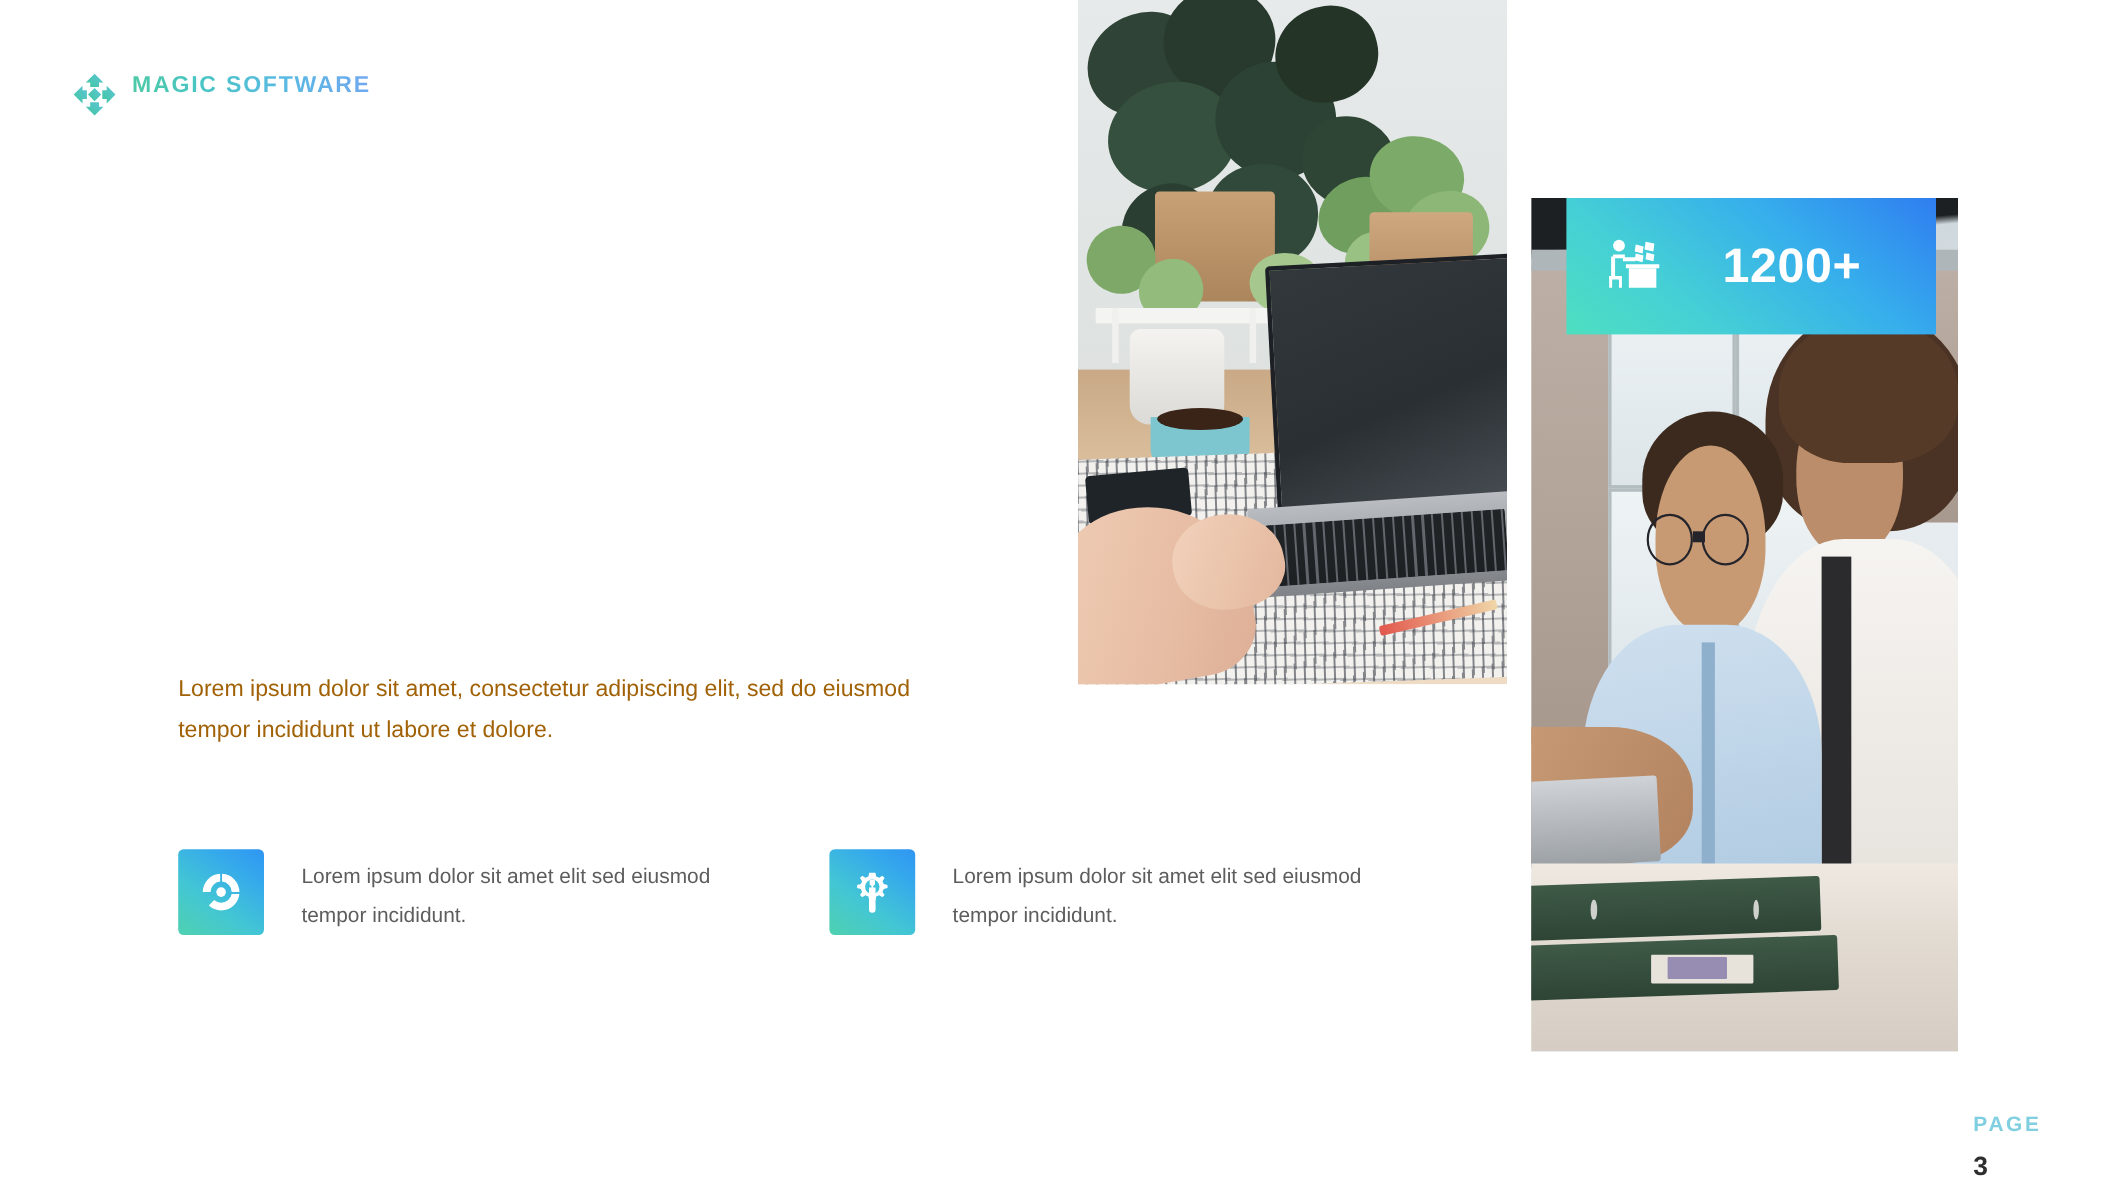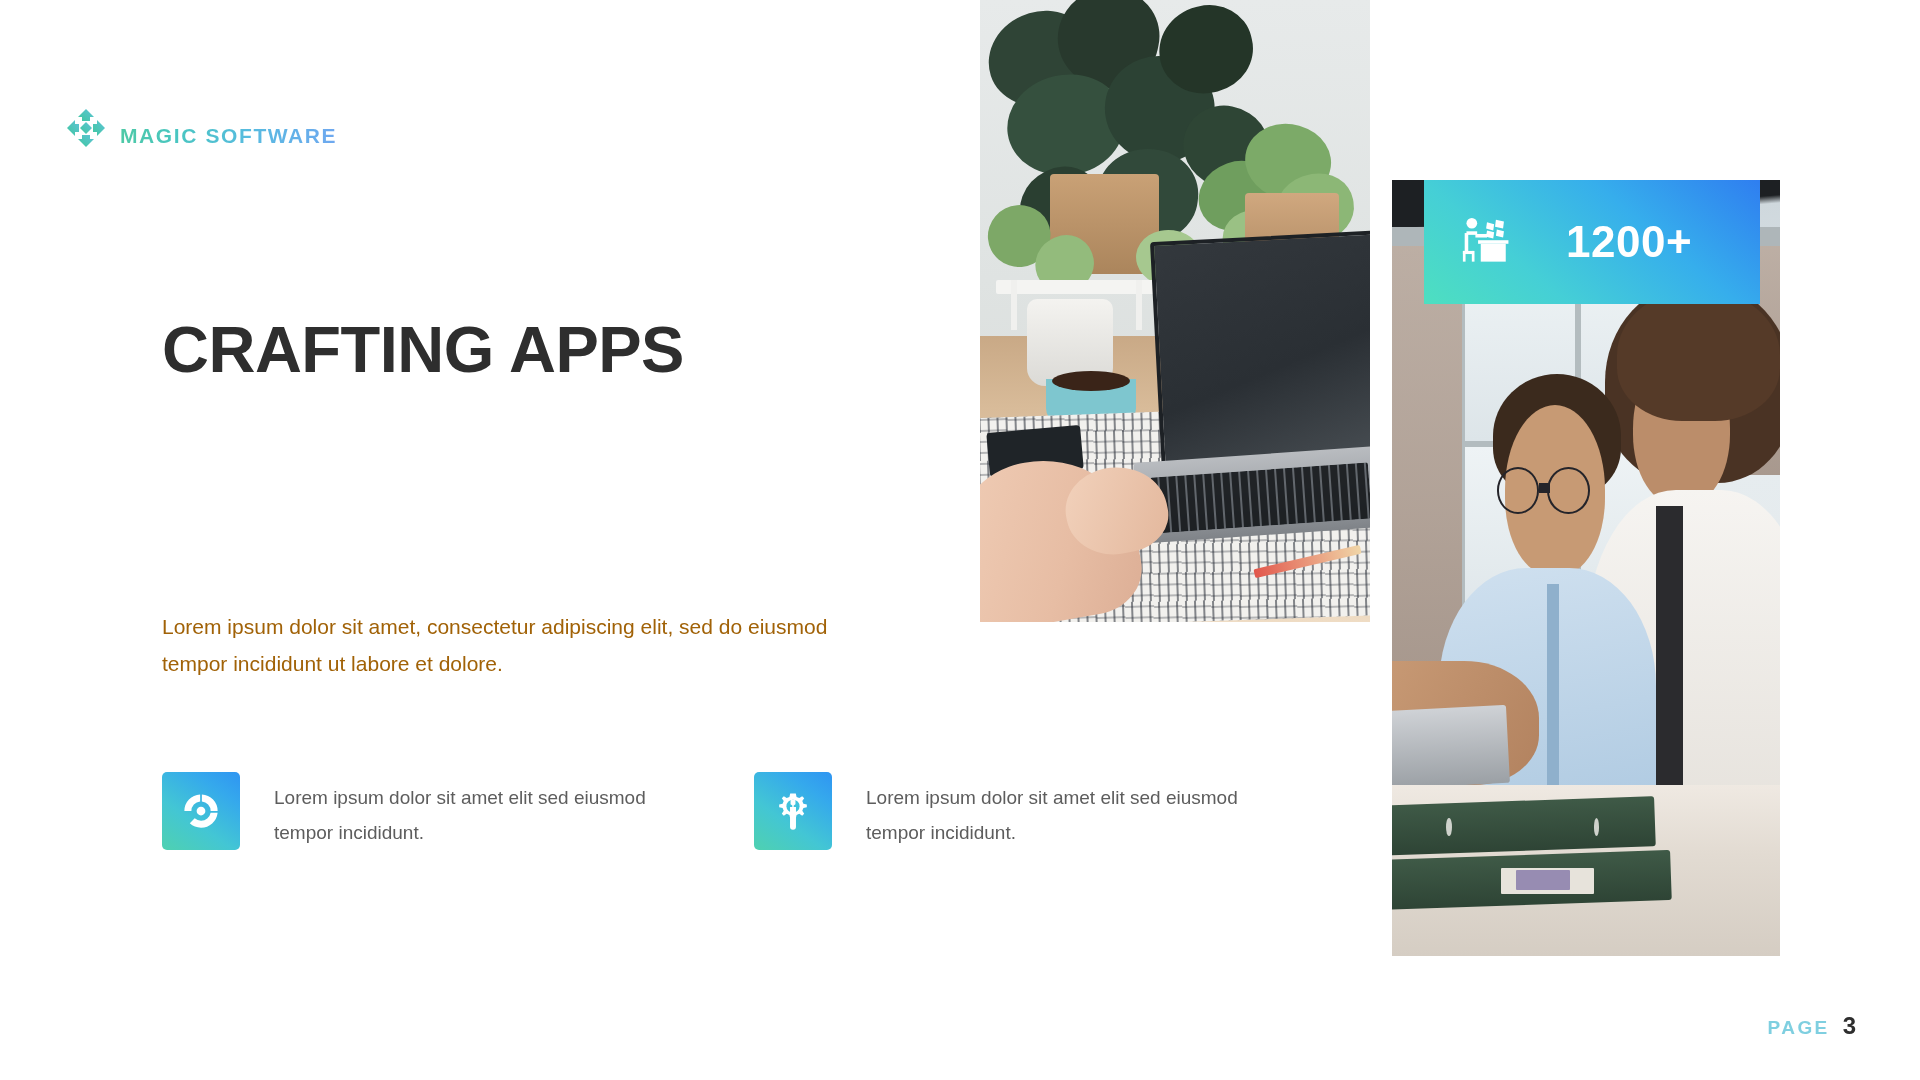--- a/index.html
+++ b/index.html
@@ -7,21 +7,21 @@
   body {
     background:#ffffff;
     font-family:"Liberation Sans", sans-serif;
     overflow:hidden;
     position:relative;
   }
 
   
   .logo-block{
     position:absolute; left:66px; top:66px;
-    display:flex; align-items:flex-end; gap:14px;margin-top:42px;
+    display:flex; align-items:flex-start; gap:14px;
   }
   .logo-mark{ width:40px; height:40px; display:block; }
   .logo-text{
     font-size:21px; font-weight:bold; letter-spacing:1.6px;
     background:linear-gradient(90deg,#4ec9a6 0%,#49c6c0 25%,#57bbe0 60%,#6fa8f0 100%);
     -webkit-background-clip:text; background-clip:text;
     -webkit-text-fill-color:transparent; color:#5bbcd8;
     white-space:nowrap;
   }
 
@@ -172,21 +172,21 @@
     display:flex; align-items:center; padding-left:36px; gap:52px;
   }
   .stat-icon{ width:54px; height:50px; display:block; flex:0 0 auto; }
   .stat-value{
     font-size:44px; font-weight:bold; color:#ffffff; letter-spacing:0.5px;
   }
 
   
   .footer{
     position:absolute; right:64px; top:1012px;
-    display:flex; align-items:baseline; gap:13px;
+    display:flex; align-items:baseline; gap:13px;flex-direction:column;
   }
   .footer-label{
     font-size:19px; font-weight:bold; letter-spacing:2.4px; color:#7fcfe0;
   }
   .footer-number{
     font-size:24px; font-weight:bold; color:#2e2e2e;
   }
 </style>
 </head>
 <body>
@@ -204,21 +204,20 @@
       <path d="M39 20 L31 28 L31 24 L27 24 L27 16 L31 16 L31 12 Z"></path>
       <path d="M20 39 L12 31 L16 31 L16 27 L24 27 L24 31 L28 31 Z"></path>
       <path d="M1 20 L9 12 L9 16 L13 16 L13 24 L9 24 L9 28 Z"></path>
       <path d="M20 14 L26 20 L20 26 L14 20 Z"></path>
     </g>
   </svg>
   <span class="logo-text">MAGIC SOFTWARE</span>
 </div>
 
 <h1 class="headline">
-  <span class="ln">CRAFTING APPS</span>
 </h1>
 
 <p class="lead">Lorem ipsum dolor sit amet, consectetur adipiscing elit, sed do eiusmod tempor incididunt ut labore et dolore.</p>
 
 <div class="features">
 
   <div class="feature">
     <div class="feature-icon">
       <svg viewBox="0 0 48 48">
         <g fill="#ffffff">

